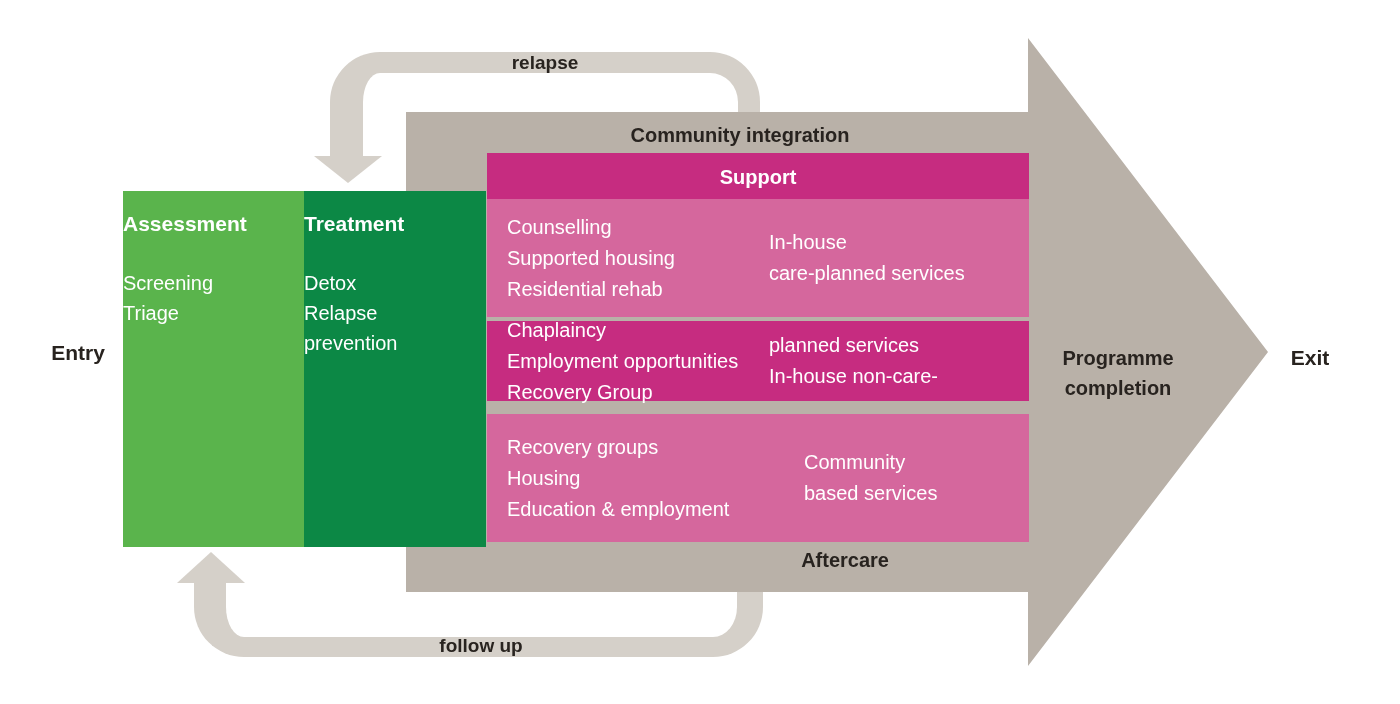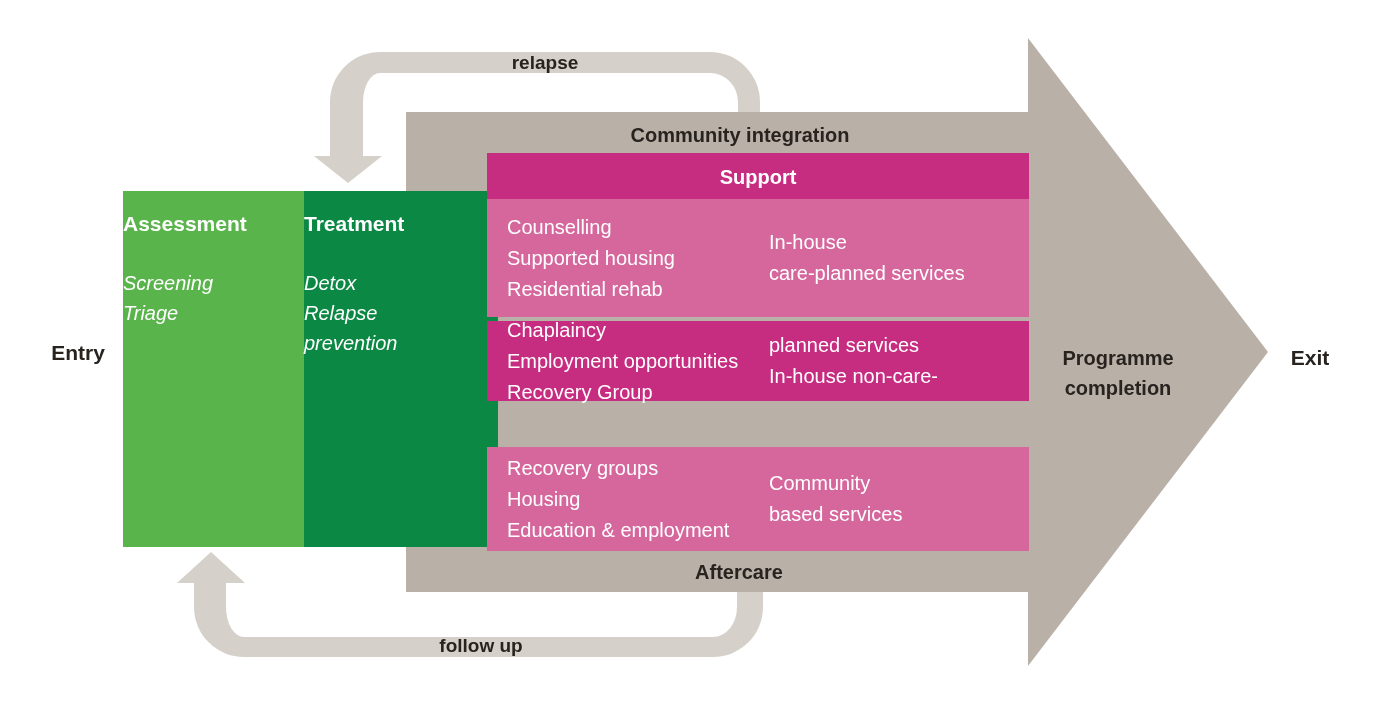--- a/index.html
+++ b/index.html
@@ -31,54 +31,54 @@
     border-left:34px solid transparent; border-right:34px solid transparent;
     border-bottom:31px solid var(--loop-gray);
   }
 
   
   .main-arrow-svg { position:absolute; left:0; top:0; }
 
   
   .stage { position:absolute; top:191px; height:356px; color:var(--text-light); text-align:left; }
   .stage-assessment { left:123px; width:181px; background:var(--green-light); }
-  .stage-treatment  { left:304px; width:182px; background:var(--green-dark);padding-left:12px; }
+  .stage-treatment  { left:304px; width:182px; background:var(--green-dark); }
   .stage-title { position:absolute; top:21px; left:0; width:100%; font-size:21px; font-weight:bold; }
   .stage-lines { position:absolute; top:77px; left:0; width:100%; font-size:20px; line-height:30px; font-weight:400; }
-  .stage-lines span { display:block;font-style:italic; }
+  .stage-lines span { display:block; }
 
   
   .support-header {
     position:absolute; left:487px; top:153px; width:542px; height:49px;
     background:var(--pink-dark); color:var(--text-light);
     display:flex; align-items:center; justify-content:center;
     font-size:20px; font-weight:bold;
   }
   .support-row {
     position:absolute; left:487px; width:542px;
     display:flex; align-items:center;
     color:var(--text-light); font-size:20px; line-height:31px; font-weight:400;
   }
   .support-row.tone-light { background:var(--pink-light); }
   .support-row.tone-dark  { background:var(--pink-dark); }
   .support-row-0 { top:199px; height:118px; }
   .support-row-1 { top:321px; height:80px; }
-  .support-row-2 { top:447px; height:104px; }
+  .support-row-2 { top:414px; height:128px;gap:35px; }
   .col-services { margin-left:20px; width:262px; }
   .col-category { flex:1; }
   .col-services span, .col-category span { display:block; }
 
   
   .dark-label { position:absolute; color:var(--text-dark); font-weight:bold; text-align:center; }
   .label-entry      { left:26px;   top:341px; width:104px; font-size:21px; }
   .label-exit       { left:1258px; top:346px; width:104px; font-size:21px; }
   .label-relapse    { left:430px;  top:52px;  width:230px; font-size:19px; }
   .label-followup   { left:370px;  top:635px; width:222px; font-size:19px; }
   .label-community  { left:540px;  top:124px; width:400px; font-size:20px; }
-  .label-aftercare  { left:589px;  top:561px; width:300px; font-size:20px; }
+  .label-aftercare  { left:589px;  top:549px; width:300px; font-size:20px;text-align:right; }
   .label-completion { left:1028px; top:343px; width:180px; font-size:20px; line-height:30px; }
   .label-completion span { display:block; }
 </style>
 </head>
 <body>
 
 <div class="canvas">
 
   <div class="loop loop-relapse"></div>
   <div class="loop-head loop-head-relapse"></div>

